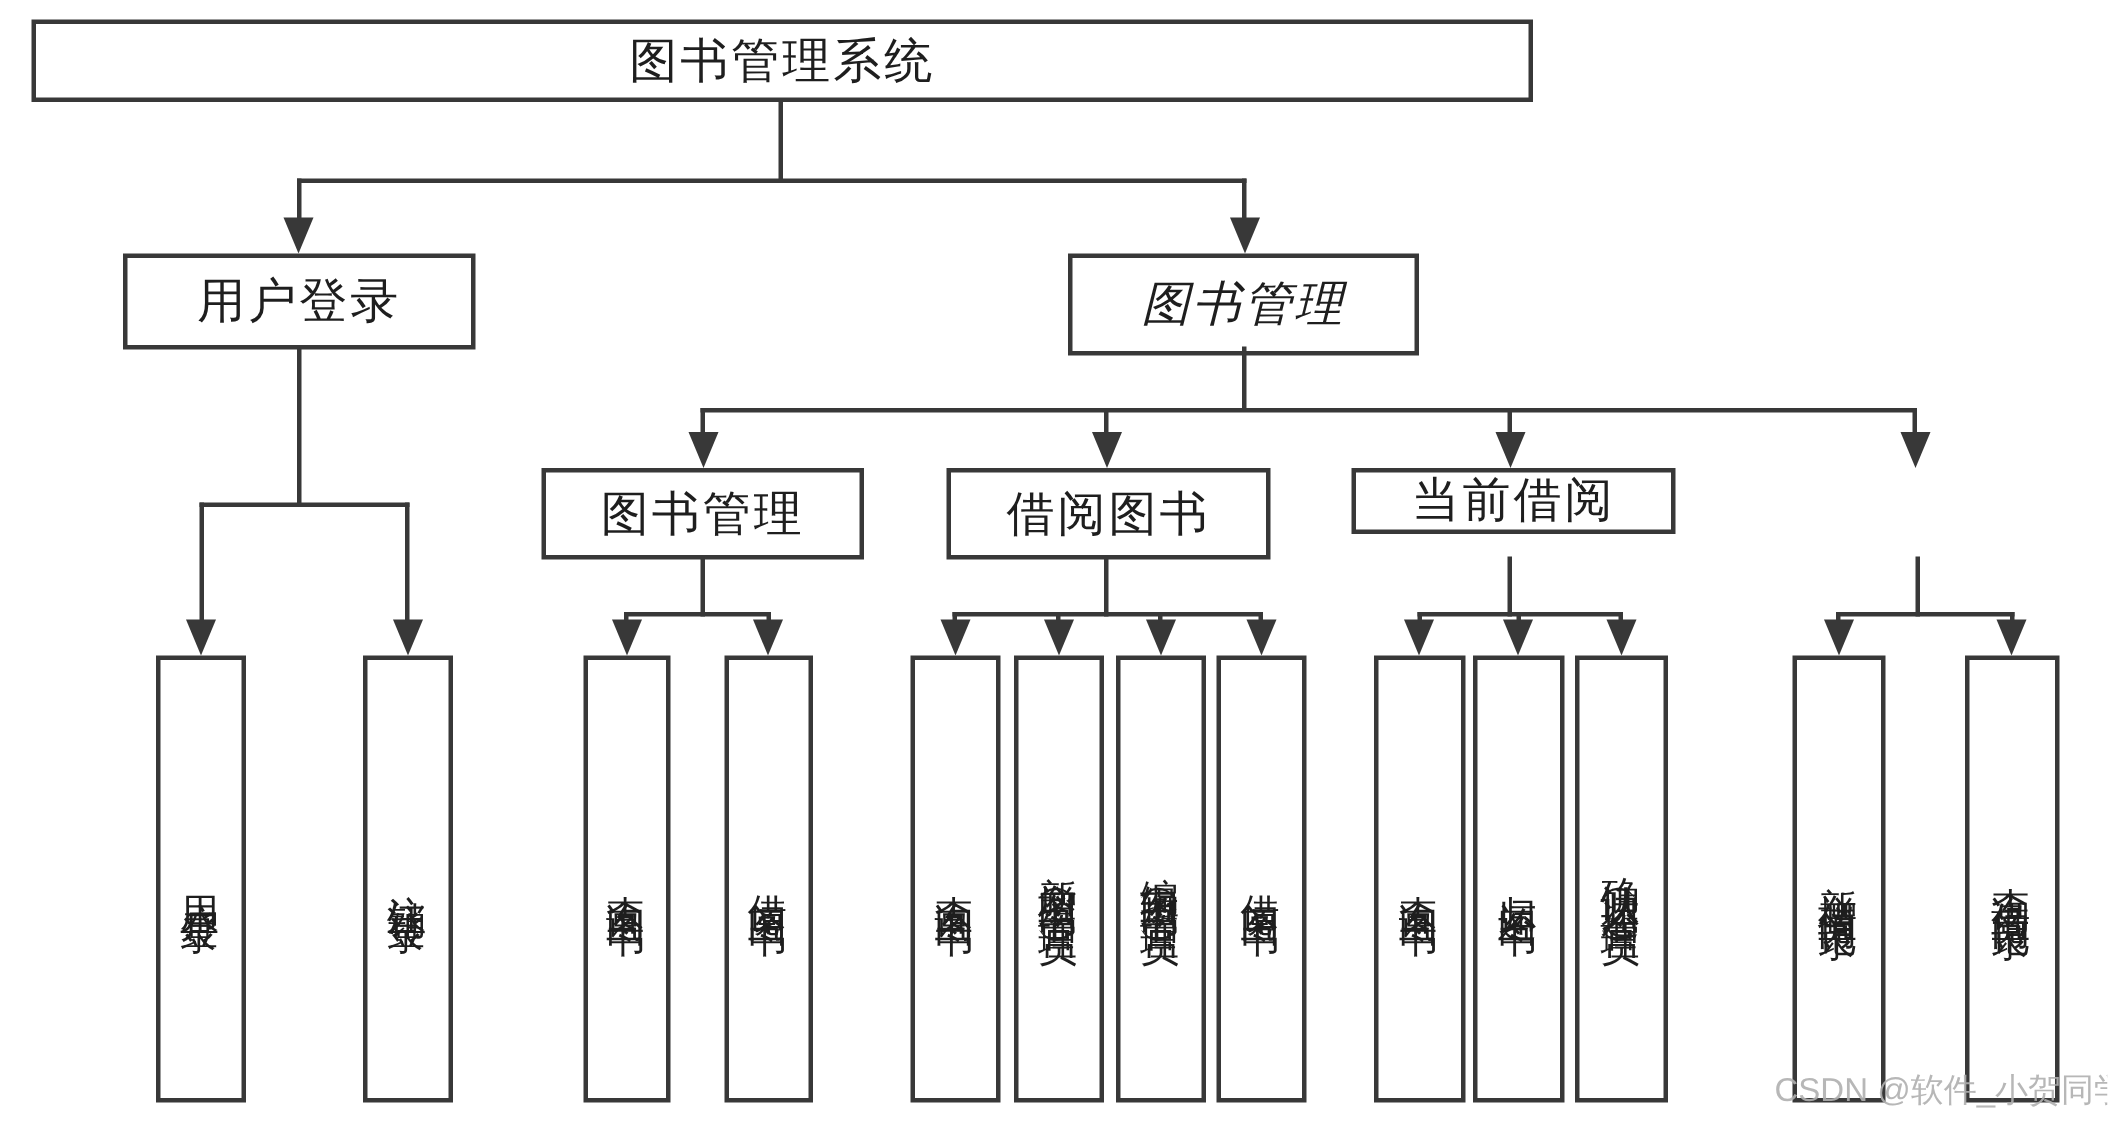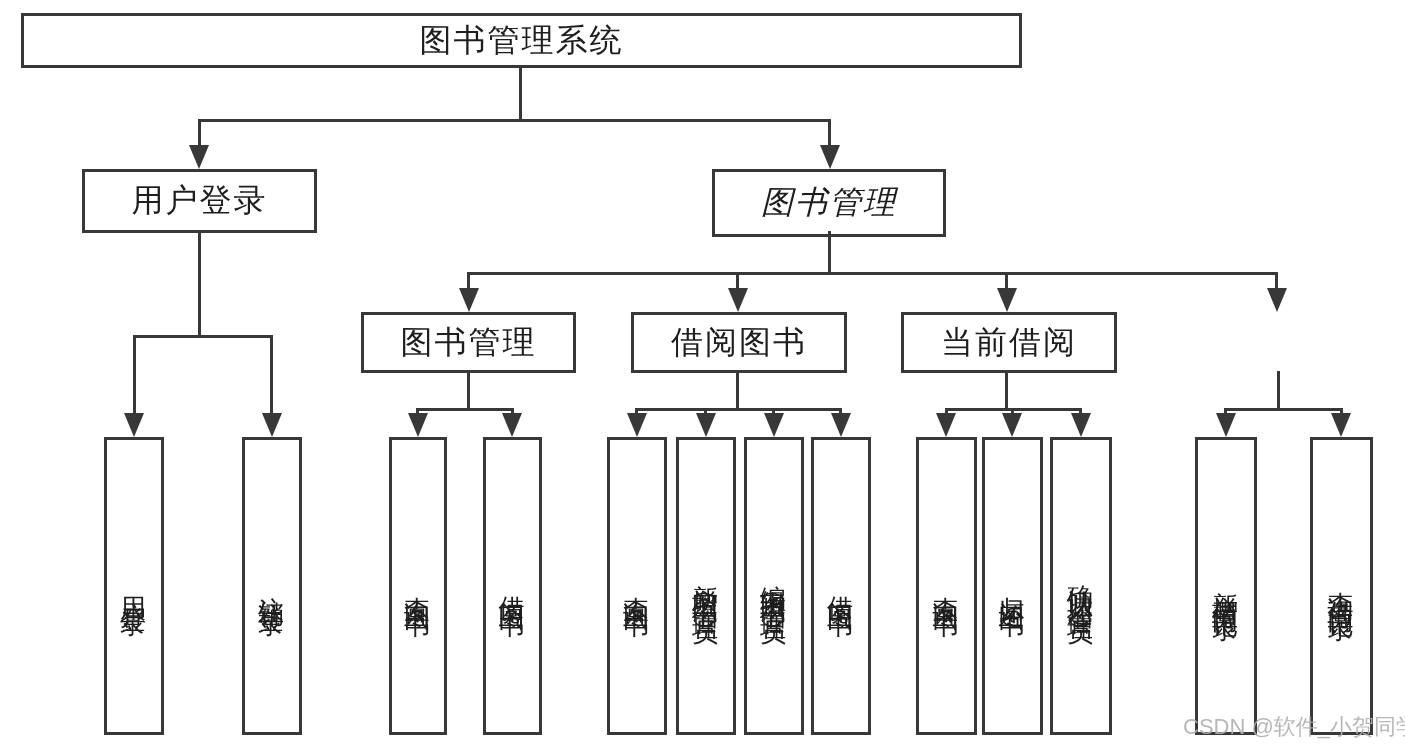--- a/index.html
+++ b/index.html
@@ -71,21 +71,21 @@
   <div class="node" style="left:21px; top:13px; width:1001px; height:55px;">图书管理系统</div>
 
   <div class="node" style="left:82px; top:169px; width:235px; height:64px;">用户登录</div>
 
   <div class="node" style="left:712px; top:169px; width:234px; height:68px;font-style:italic;">图书管理</div>
 
   <div class="node" style="left:361px; top:312px; width:215px; height:61px;">图书管理</div>
 
   <div class="node" style="left:631px; top:312px; width:216px; height:61px;">借阅图书</div>
 
-  <div class="node" style="left:901px; top:312px; width:216px; height:61px;">当前借阅</div>
+  <div class="node" style="left:901px; top:312px; width:216px; height:44px;">当前借阅</div>
 
 
   <div class="leaf" style="left:104px; top:437px; width:60px; height:298px;">用户登录</div>
 
   <div class="leaf" style="left:242px; top:437px; width:60px; height:298px;">注销登录</div>
 
   <div class="leaf" style="left:389px; top:437px; width:58px; height:298px;">查询图书</div>
 
   <div class="leaf" style="left:483px; top:437px; width:59px; height:298px;">借阅图书</div>
 

